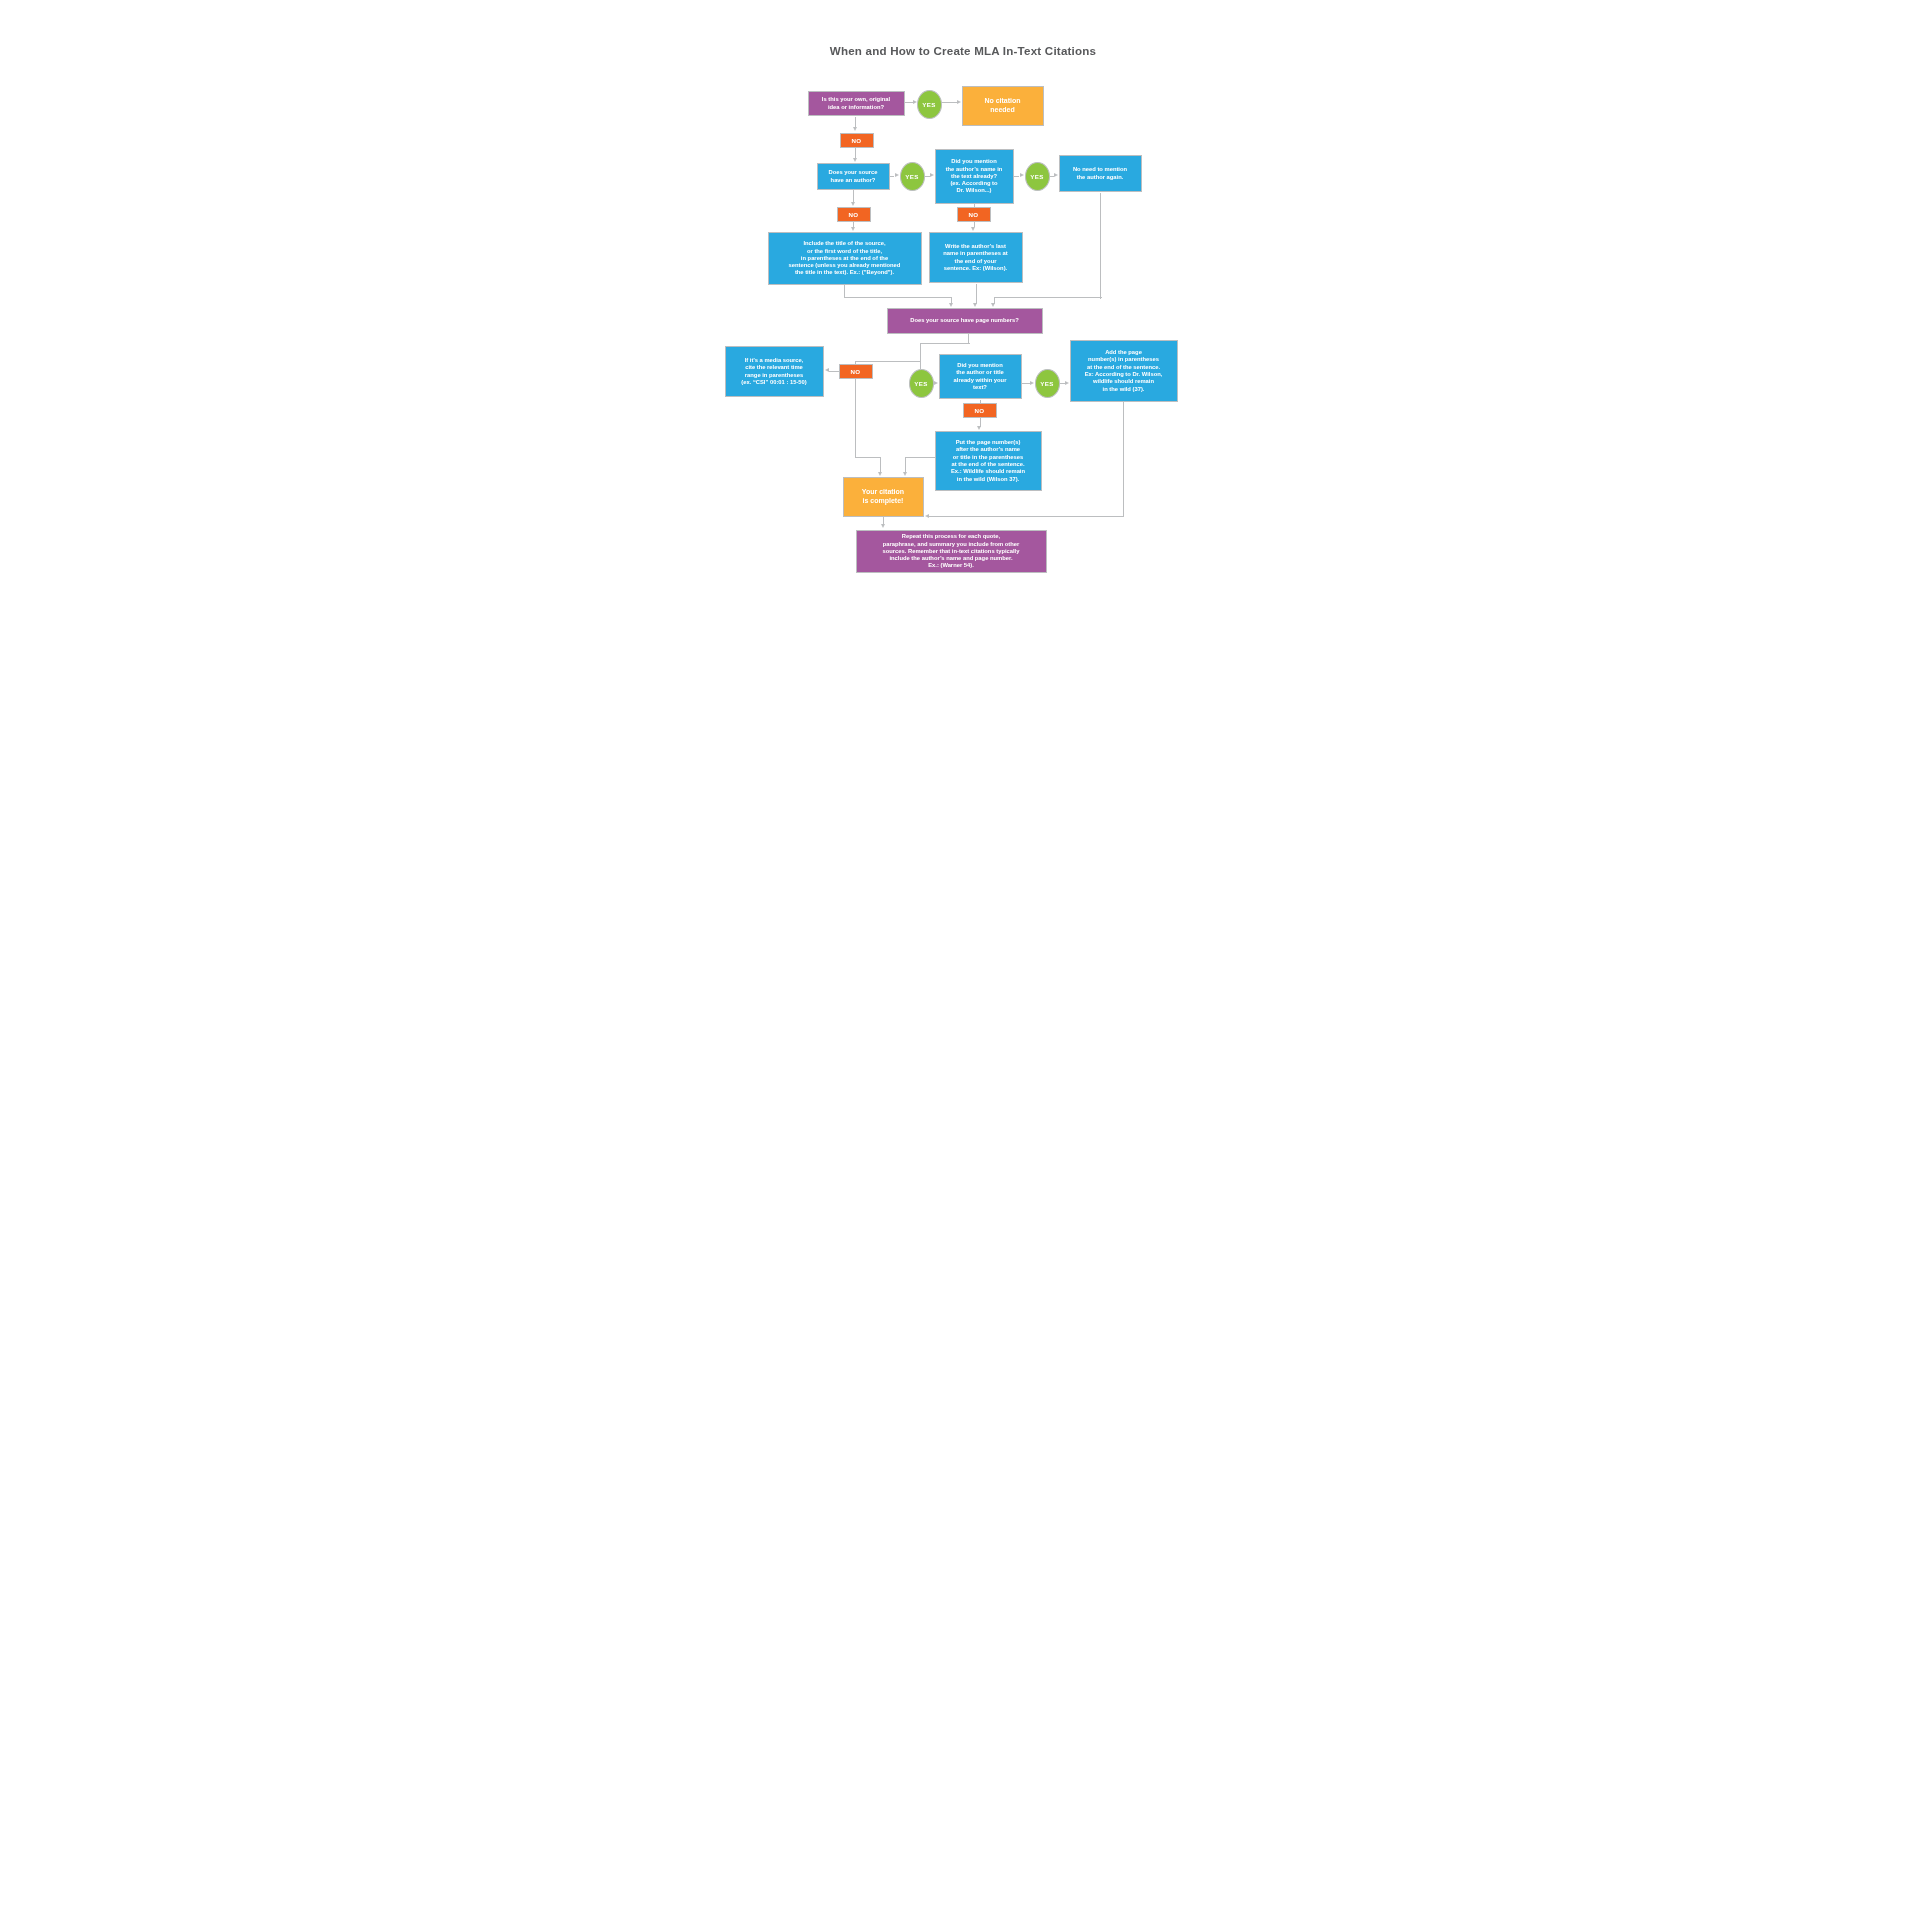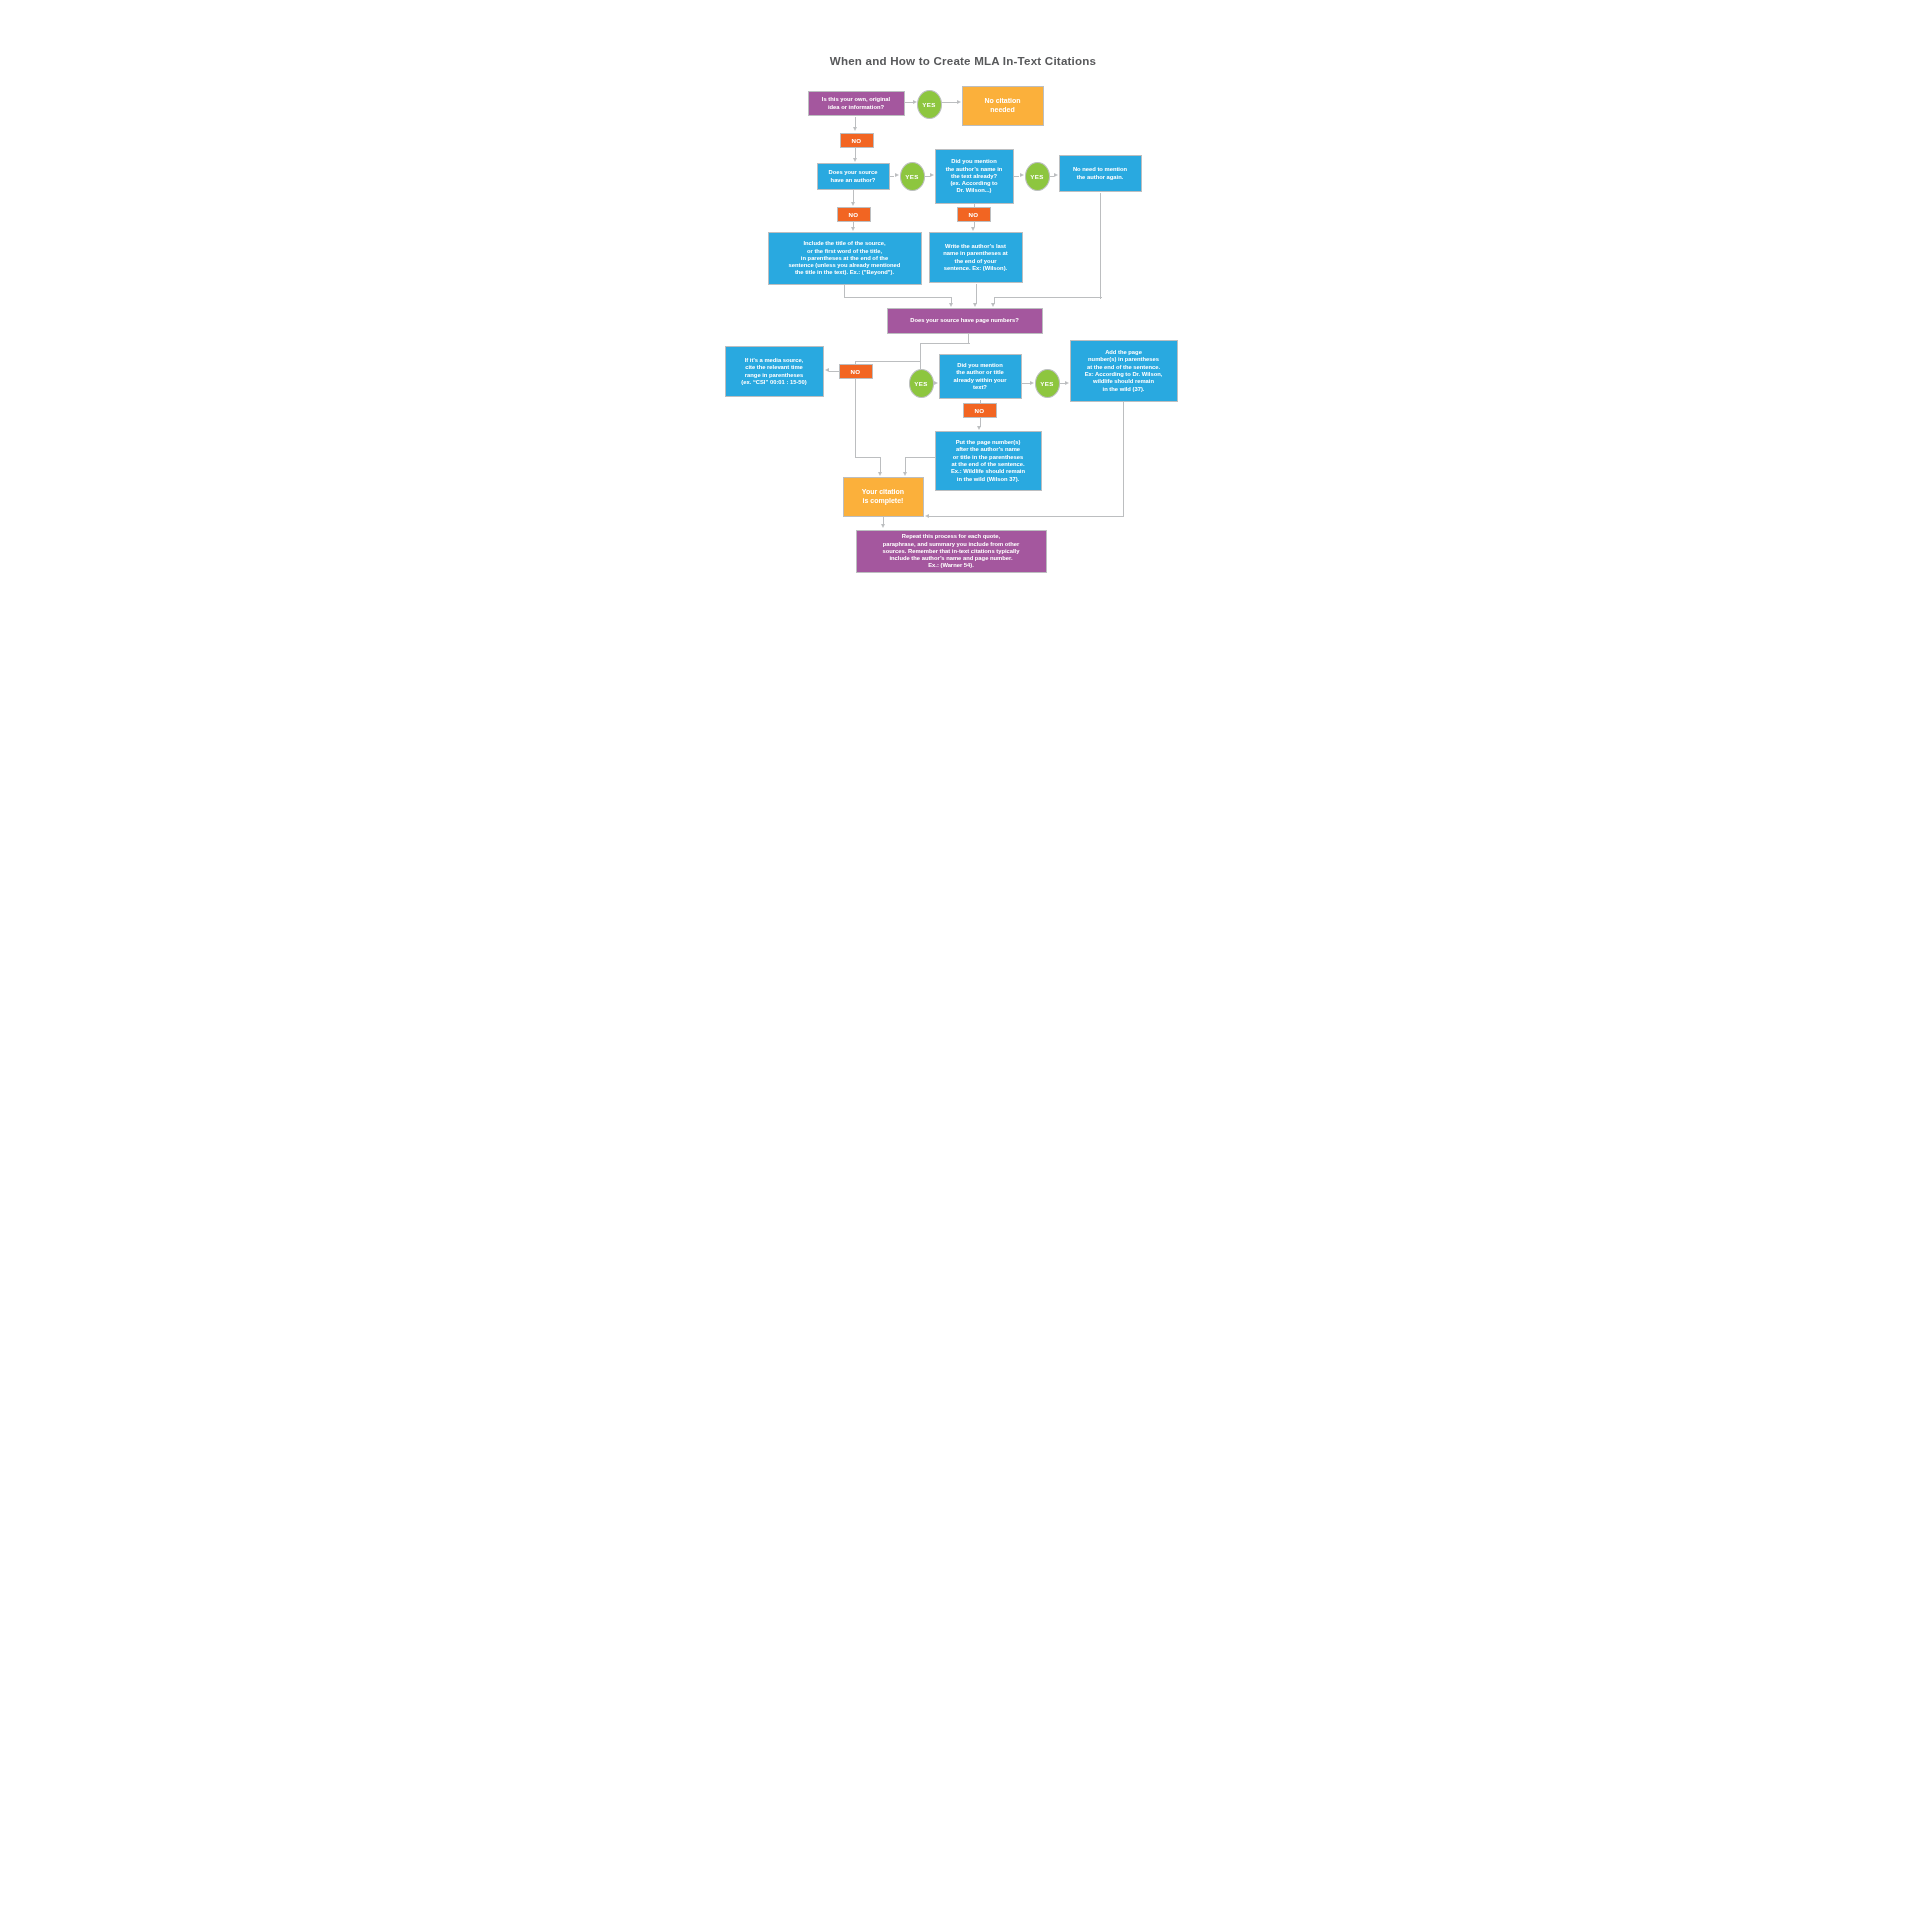--- a/index.html
+++ b/index.html
@@ -1,18 +1,18 @@
 <!DOCTYPE html>
 <html style="font-size:6.2px"><head>
 <meta charset="utf-8">
 <style>
   html,body{margin:0;padding:0;background:#ffffff;}
   body{font-family:"Liberation Sans", sans-serif;}
   #canvas{position:relative;width:529px;height:625px;background:#ffffff;margin:0 auto;overflow:hidden;}
-  .page-title{position:absolute;left:0;right:0;top:54px;text-align:center;
+  .page-title{position:absolute;left:0;right:0;top:44px;text-align:center;
     font-size:11.6px;font-weight:bold;color:#58595b;letter-spacing:0.2px;}
   .box{position:absolute;box-sizing:border-box;border:0.8px solid #bcbec0;color:#ffffff;
     font-weight:bold;display:flex;align-items:center;justify-content:center;
     text-align:center;white-space:pre-line;font-size:5.8px;line-height:1.26;padding:0.8px;}
   .purple{background:#a4579e;}
   .blue{background:#29a9e0;}
   .orange{background:#f26522;}
   .yellow{background:#fbb03b;}
   .badge{font-size:6.2px;letter-spacing:0.4px;}
   .big-text{font-size:7px;}

